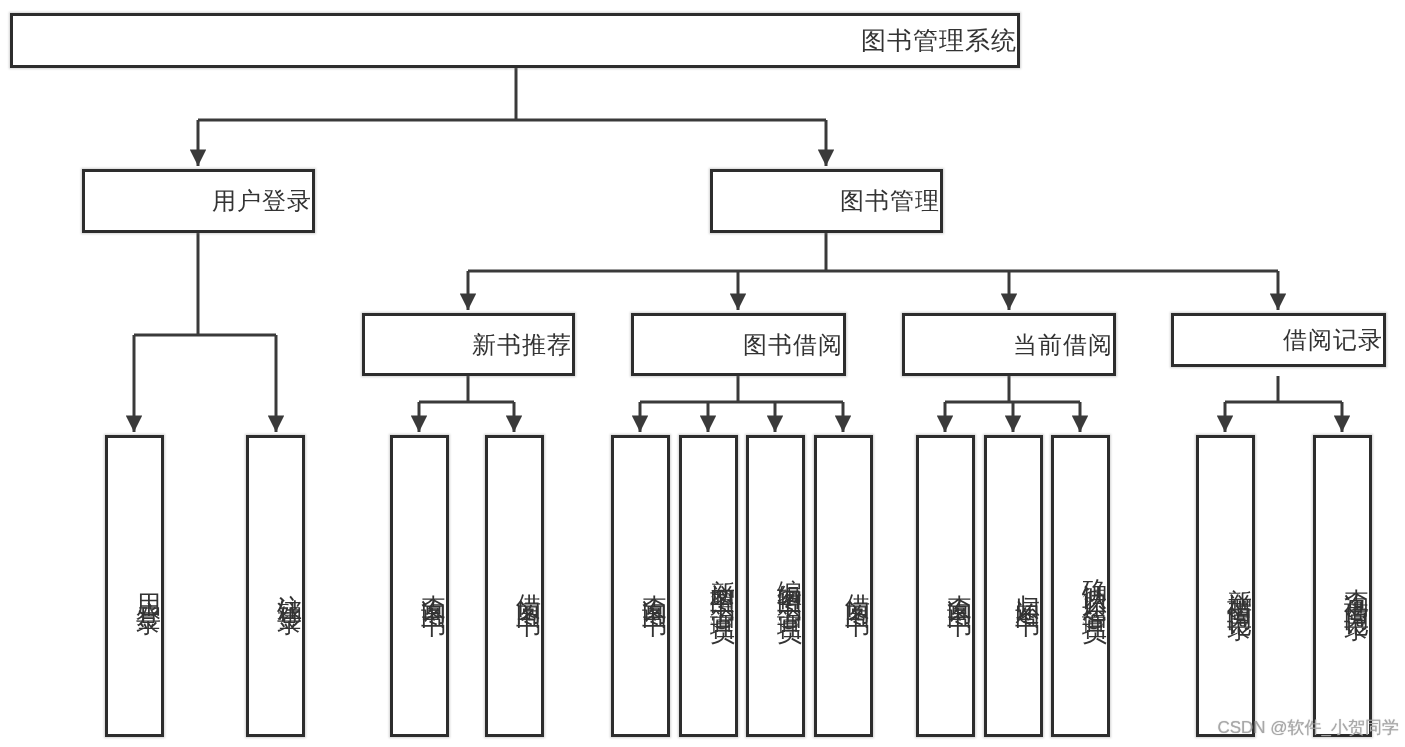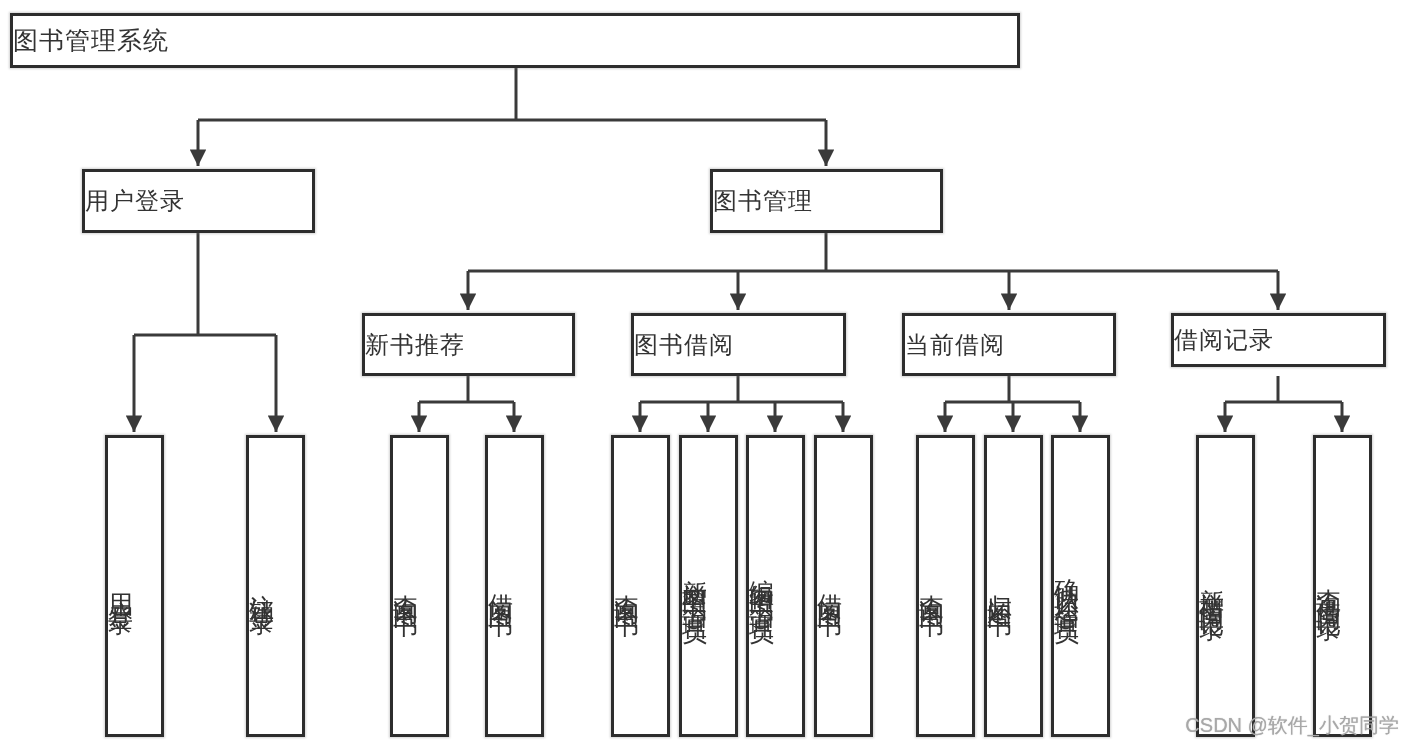--- a/index.html
+++ b/index.html
@@ -23,21 +23,21 @@
     height: 747px;
     pointer-events: none;
   }
   .node {
     position: absolute;
     box-sizing: border-box;
     border: 3px solid #2d2d2d;
     background: #ffffff;
     display: flex;
     align-items: center;
-    justify-content: flex-start;
+    justify-content: flex-end;
     color: #333333;
     box-shadow: 0 0 2px 1px rgba(130,130,130,0.35);
   }
   .hlabel {
     font-size: 24px;
     letter-spacing: 1px;
     white-space: nowrap;
   }
   .root .hlabel {
     font-size: 25px;
@@ -52,21 +52,21 @@
     text-orientation: mixed;
     font-size: 25px;
     letter-spacing: 6px;
     line-height: 1;
     white-space: nowrap;
   }
   .watermark {
     position: absolute;
     right: 6px;
     bottom: 8px;
-    font-size: 20px;
+    font-size: 17px;
     color: #a8a8a8;
     text-shadow: 0 0 1px rgba(90,90,90,0.45);
     white-space: nowrap;
   }
 </style>
 </head>
 <body>
 
 <div id="stage">
 

